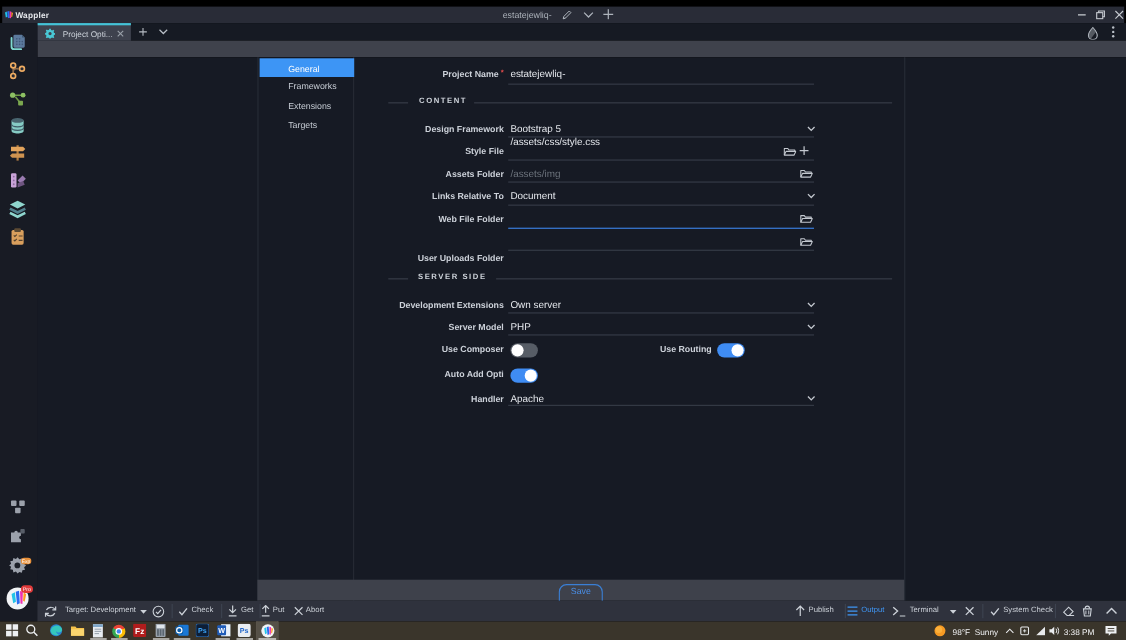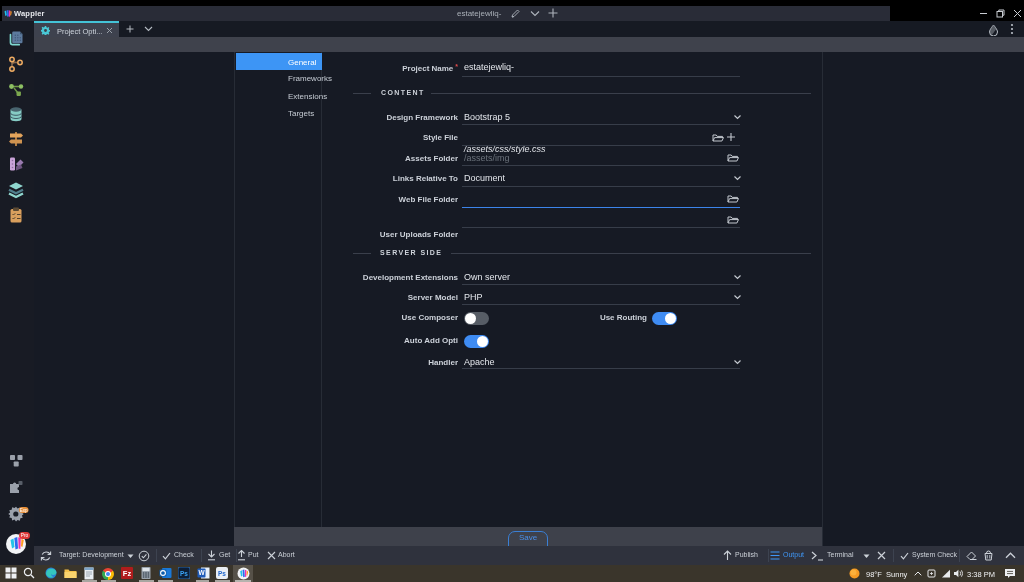--- a/index.html
+++ b/index.html
@@ -2,42 +2,42 @@
 <html><head>
 <meta charset="utf-8">
 <style>
   * { margin:0; padding:0; box-sizing:border-box; }
   html,body { width:1024px; height:582px; background:#000; overflow:hidden;
     font-family:"Liberation Sans", sans-serif; }
   .abs { position:absolute; }
   #screen { position:relative; width:1024px; height:582px; background:#000; }
 
   
-  #titlebar { left:2px; top:6px; width:888px; height:15px; background:#292c37; }
+  #titlebar { left:2px; top:6px; width:1020px; height:15px; background:#292c37; }
   #titlebar .appname { left:12px; top:3px; font-size:7.5px; font-weight:bold; color:#e8eaee; letter-spacing:0.2px;}
   #titlebar .proj { left:455px; top:3px; font-size:8px; color:#aab0b8; }
 
   
   #tabbar { left:0; top:21px; width:1024px; height:16px; background:#161a23; }
   #tab1 { left:34px; top:0px; width:85px; height:16px; background:#3e424e; border-top:2px solid #44c3d7; }
   #tab1 .tname { position:absolute; left:23px; top:3.5px; font-size:7.5px; color:#ced4dc; }
 
   
   #toolbar { left:34px; top:37px; width:990px; height:15px; background:#3f424c; }
 
   
   #sidebar { left:0; top:21px; width:34px; height:544px; background:#181b24; }
 
   
   #main { left:34px; top:52px; width:990px; height:494px; background:#161a24; }
   .vline { position:absolute; top:0; width:1px; height:494px; background:#272c36; }
 
   
   #nav-general { left:202px; top:1px; width:86px; height:17px; background:#3d95f5; }
-  .navitem { position:absolute; left:228px; font-size:8px; color:#c6ccd4;margin-left:26px; }
+  .navitem { position:absolute; left:228px; font-size:8px; color:#c6ccd4; }
 
   
   .flabel { position:absolute; font-size:8px; font-weight:bold; color:#ccd1d9; text-align:right; right:566px; white-space:nowrap; }
   .fvalue { position:absolute; left:430px; font-size:9px; color:#e4e7ec; white-space:nowrap; }
   .uline  { position:absolute; left:428px; width:278px; height:1px; background:#373d49; }
   .sect   { position:absolute; font-size:7px; font-weight:bold; color:#ced3da; letter-spacing:1.4px; }
   .sline  { position:absolute; height:1px; background:#3a3f4b; }
   .toggle { position:absolute; width:25px; height:13px; border-radius:7px; }
   .knob   { position:absolute; top:1px; width:11px; height:11px; border-radius:50%; background:#fff; }
 
@@ -245,21 +245,21 @@
     <div class="sline" style="left:397px;top:41px;width:380px;"></div>
 
     <div class="flabel" style="top:61px;">Design Framework</div>
     <div class="fvalue" style="top:60px;">Bootstrap 5</div>
     <div class="uline" style="top:72px;"></div>
     <svg class="abs" style="left:699px;top:62px" width="9" height="7" viewBox="0 0 9 7">
         <path d="M1.5 1.5 L4.5 4.5 L7.5 1.5" stroke="#c3c8cf" stroke-width="1.2" fill="none"></path>
       </svg>
 
     <div class="flabel" style="top:81px;">Style File</div>
-    <div class="fvalue" style="top:92px;font-style:italic;">/assets/css/style.css</div>
+    <div class="fvalue" style="top:72px;">/assets/css/style.css</div>
     <div class="uline" style="top:93px;"></div>
     <svg class="abs" style="left:678px;top:81px" width="12" height="10" viewBox="0 0 12 10">
         <use href="#fold"></use>
       </svg>
     <svg class="abs" style="left:692px;top:80px" width="10" height="10" viewBox="0 0 10 10">
         <path d="M5 1 V9 M1 5 H9" stroke="#c3c8cf" stroke-width="1.1"></path>
       </svg>
 
     <div class="flabel" style="top:102px;">Assets Folder</div>
     <div class="fvalue" style="top:101px;color:#6b727b;">/assets/img</div>

